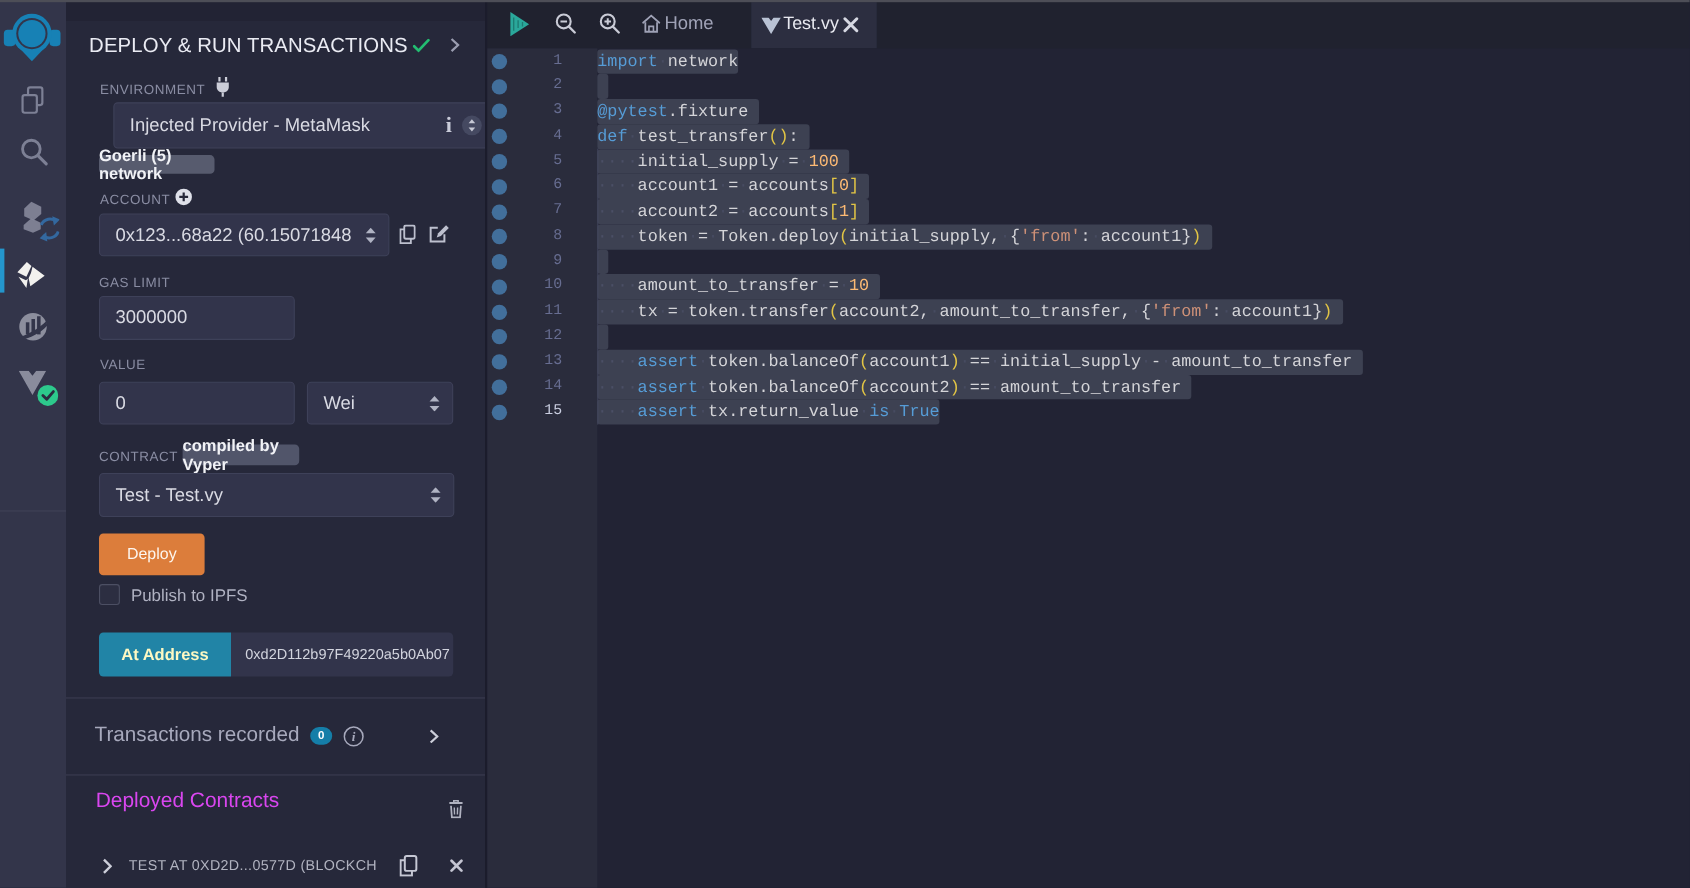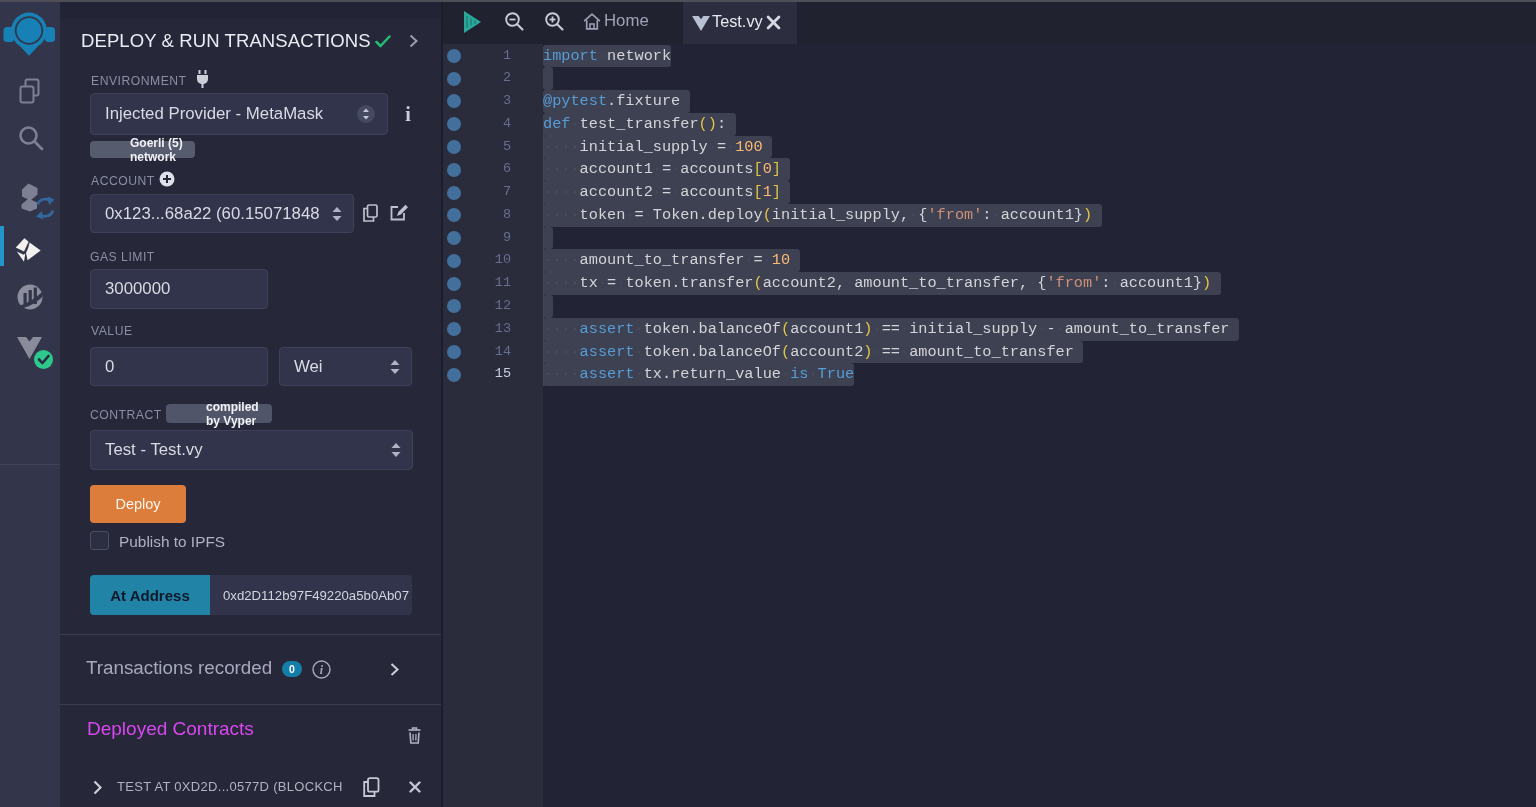--- a/index.html
+++ b/index.html
@@ -11,21 +11,21 @@
 #iconbar .sep { position:absolute; left:0; top:464px; width:60px; height:1px; background:#404257; }
 #activebar { position:absolute; left:0; top:226px; width:4px; height:40px; background:#2496cc; }
 
 
 #panel { position:absolute; left:60px; top:0; width:381px; height:807px; background:#26283a;margin-top:19px; }
 #panel .divider { position:absolute; left:0; width:381px; height:1px; background:#3a3c50; }
 .lbl { position:absolute; font-size:12.2px; color:#8a8da3; letter-spacing:0.5px; }
 .inp { position:absolute; background:#32344b; border:1px solid #3e4159; border-radius:4px; color:#d9dae3; }
 .inp .txt { position:absolute; left:14px; top:50%; transform:translateY(-50%); font-size:16.8px; white-space:nowrap; }
 .carets { position:absolute; right:11px; top:50%; transform:translateY(-50%); width:10px; height:14px; }
-.badge { position:absolute; background:#575b6e; border-radius:4px; color:#f1f2f6; font-size:12px; font-weight:bold; display:flex; align-items:center; justify-content:center;padding-left:40px; }
+.badge { position:absolute; background:#575b6e; border-radius:4px; color:#f1f2f6; font-size:15px; font-weight:bold; display:flex; align-items:center; justify-content:center; }
 
 
 #main { position:absolute; left:441px; top:0; width:960px; height:807px; background:#20222f; }
 #maindiv { position:absolute; left:0; top:0; width:2px; height:807px; background:#1b1c2c; }
 #tabbar { position:absolute; left:2px; top:0; width:1093px; height:44px; background:#20222f; }
 #tab { position:absolute; left:240px; top:2px; width:114px; height:42px; background:#2c2e40; }
 #editor { position:absolute; left:2px; top:44px; width:1093px; height:763px; background:#222334; }
 #gutter { position:absolute; left:0; top:0; width:100px; height:763px; background:#2a2c3c; }
 .dot { position:absolute; left:4px; width:14px; height:14px; border-radius:50%; background:#426f9b; }
 .lnum { position:absolute; left:30px; width:38px; text-align:right; height:22.77px; line-height:22.77px;
@@ -107,21 +107,21 @@
   </svg>
 
   <div class="lbl" style="left:31px;top:55px">ENVIRONMENT</div>
 
   <svg class="abs" style="left:134px;top:50px" width="17" height="20" viewBox="0 0 17 20">
     <path d="M3 6 L14 6 L14 10 C14 13 11.5 15 8.5 15 C5.5 15 3 13 3 10 Z" fill="#ccced9"></path>
     <line x1="5.5" y1="5" x2="5.5" y2="1" stroke="#ccced9" stroke-width="2"></line>
     <line x1="11.5" y1="5" x2="11.5" y2="1" stroke="#ccced9" stroke-width="2"></line>
     <line x1="8.5" y1="15" x2="8.5" y2="19" stroke="#ccced9" stroke-width="2"></line>
   </svg>
-  <div class="inp" style="left:30px;top:74px;width:298px;height:42px">
+  <div class="inp" style="left:43px;top:74px;width:348px;height:42px">
     <span class="txt">Injected Provider - MetaMask</span>
     <span style="position:absolute;right:12px;top:50%;transform:translateY(-50%);width:18px;height:18px;border-radius:50%;background:#454961">
       <svg width="18" height="18" viewBox="0 0 18 18">
           <path d="M9 3.5 L12 7 L6 7 Z" fill="#c7c9d6"></path>
           <path d="M9 14.5 L12 11 L6 11 Z" fill="#c7c9d6"></path>
         </svg>
     </span>
   </div>
   <div style="position:absolute;left:344px;top:84px;width:8px;height:22px;font-family:'Liberation Serif',serif;font-weight:bold;font-size:20px;color:#caccda;text-align:center">i</div>
   <div class="badge" style="left:30px;top:122px;width:105px;height:17px">Goerli (5) network</div>
@@ -175,21 +175,21 @@
         <path d="M5 0 L9.5 5 L0.5 5 Z" fill="#b0b3c3"></path>
         <path d="M5 14 L9.5 9 L0.5 9 Z" fill="#b0b3c3"></path>
       </svg>
   </div>
 
   <div style="position:absolute;left:30px;top:466px;width:96px;height:38px;background:#dc7d3b;border-radius:4px;color:#fdf6ef;font-size:14.5px;display:flex;align-items:center;justify-content:center">Deploy</div>
 
   <div style="position:absolute;left:30px;top:512px;width:19px;height:19px;background:#2c2e41;border:1px solid #4c4f63;border-radius:3px"></div>
   <div style="position:absolute;left:59px;top:514px;font-size:15.4px;color:#b0b2c2">Publish to IPFS</div>
 
-  <div style="position:absolute;left:30px;top:556px;width:120px;height:40px;background:#2184a6;border-radius:4px 0 0 4px;color:#0f172a;font-size:15px;font-weight:bold;display:flex;align-items:center;justify-content:center">At Address</div>
+  <div style="position:absolute;left:30px;top:556px;width:120px;height:40px;background:#2184a6;border-radius:4px 0 0 4px;color:#fef9c3;font-size:15px;font-weight:bold;display:flex;align-items:center;justify-content:center">At Address</div>
   <div style="position:absolute;left:150px;top:556px;width:202px;height:40px;background:#32344b;border-radius:0 4px 4px 0;overflow:hidden">
     <span style="position:absolute;left:13px;top:50%;transform:translateY(-50%);font-size:13.2px;color:#d2d4de;white-space:nowrap">0xd2D112b97F49220a5b0Ab07</span>
   </div>
 
   <div class="divider" style="top:615px"></div>
   <div style="position:absolute;left:26px;top:638px;font-size:18.8px;color:#a7a9bc">Transactions recorded</div>
   <div style="position:absolute;left:222px;top:642px;width:20px;height:16px;border-radius:8px;background:#157ea8;color:#fff;font-size:10.5px;font-weight:bold;display:flex;align-items:center;justify-content:center">0</div>
   <svg class="abs" style="left:252px;top:641px" width="19" height="19" viewBox="0 0 19 19">
     <circle cx="9.5" cy="9.5" r="8.5" fill="none" stroke="#a7a9bc" stroke-width="1.4"></circle>
     <text x="9.5" y="14" text-anchor="middle" font-family="Liberation Serif" font-size="12" fill="#a7a9bc" font-style="italic" font-weight="bold">i</text>

